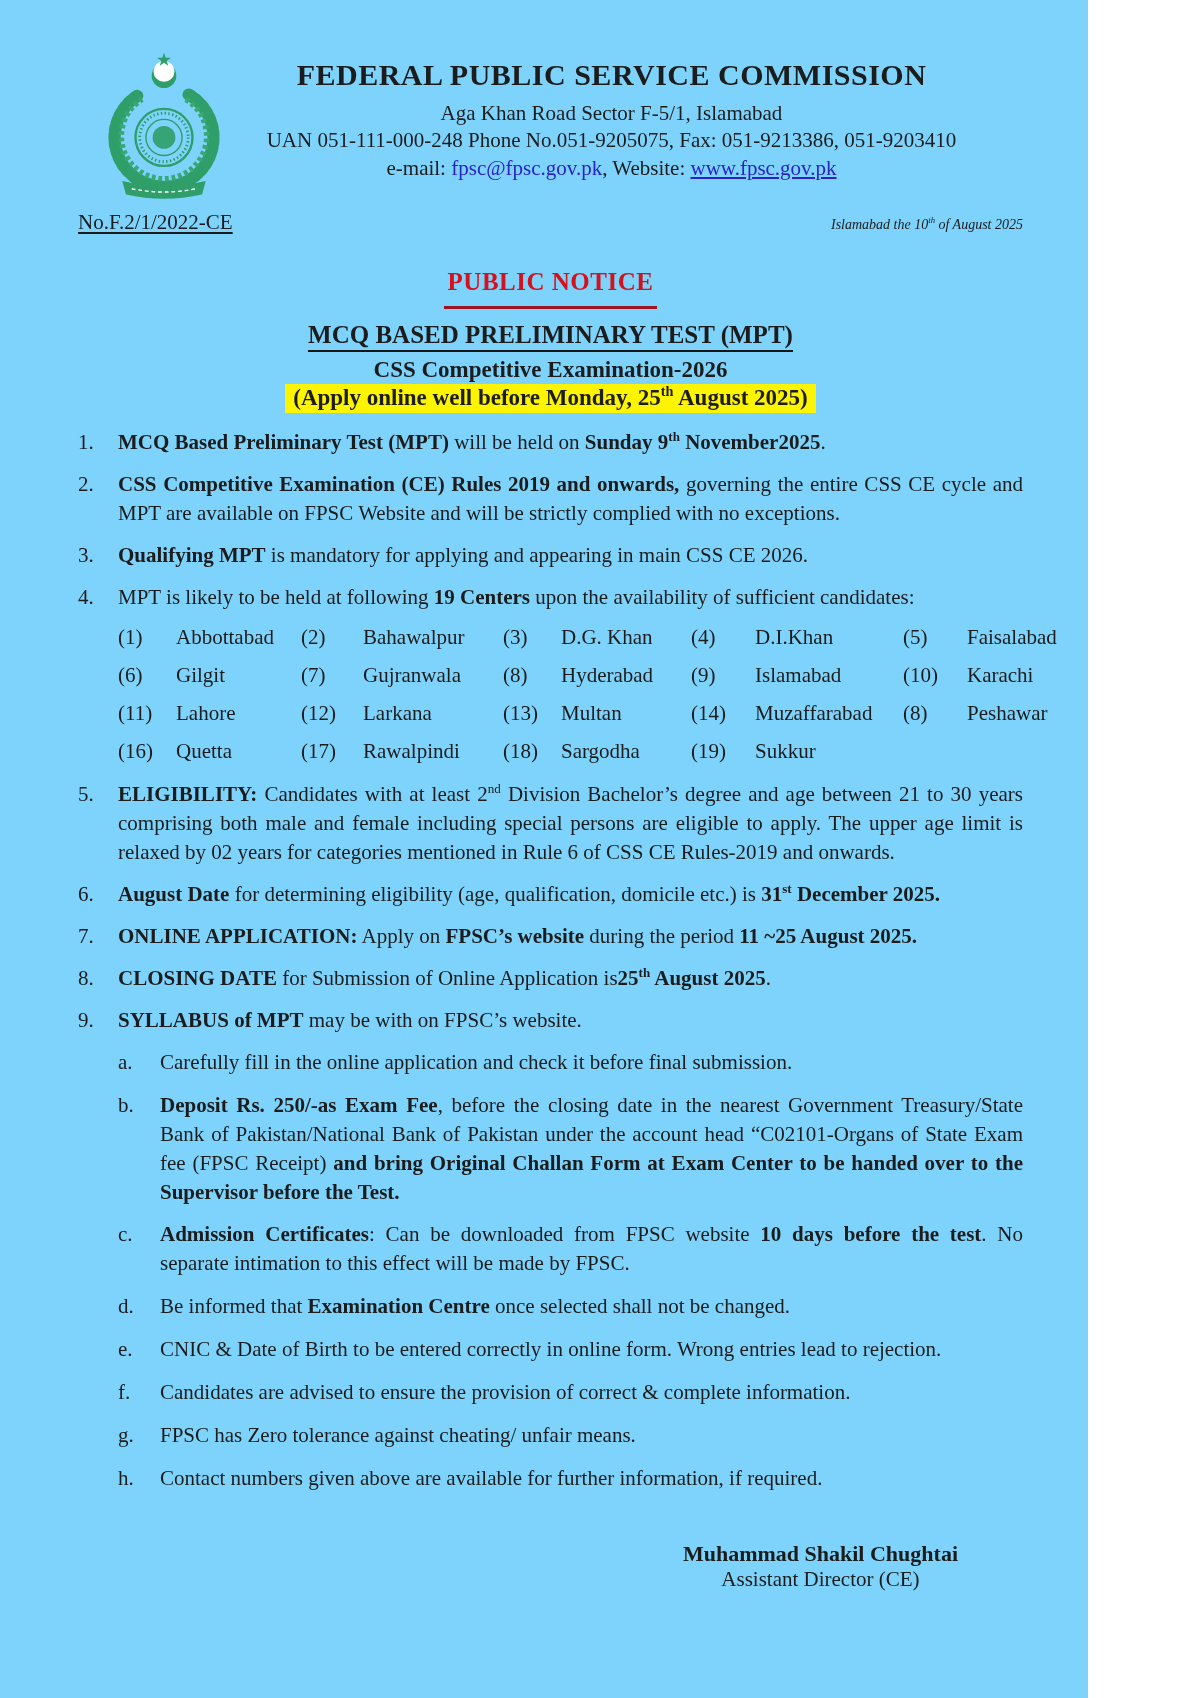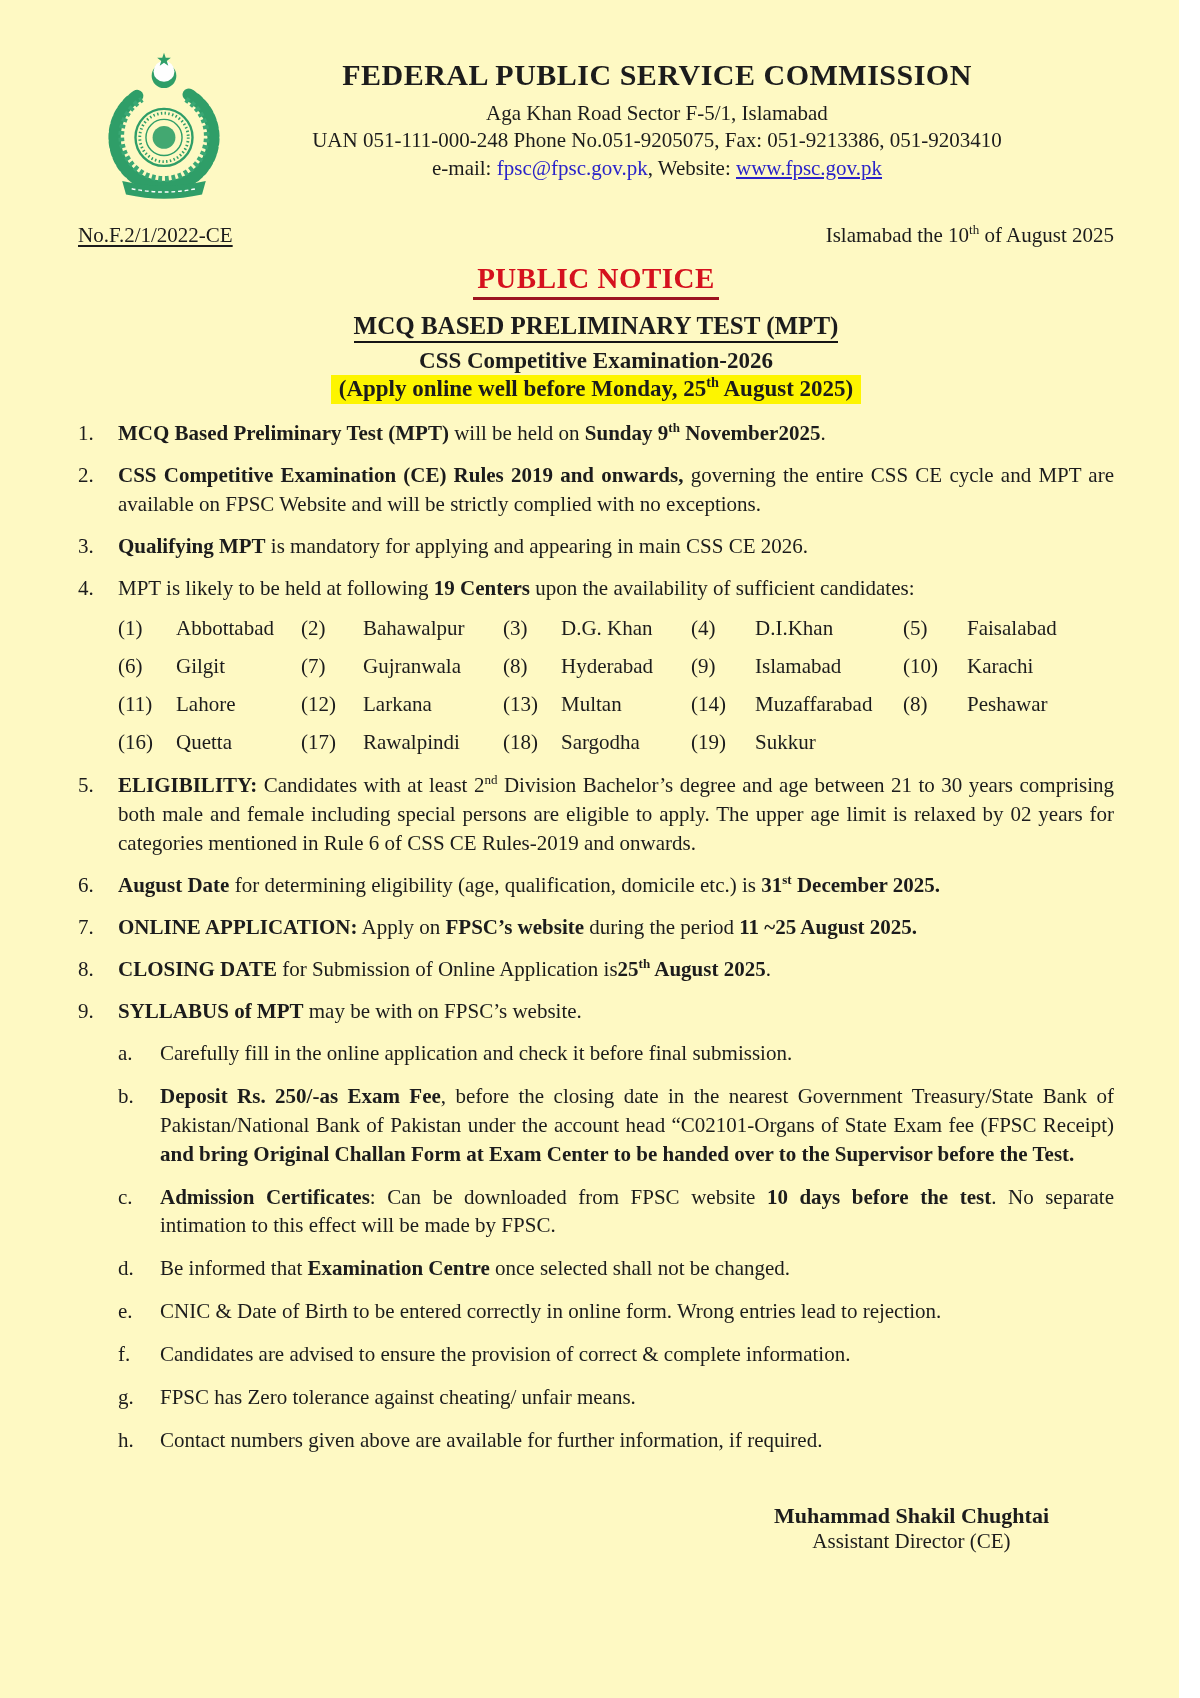--- a/index.html
+++ b/index.html
@@ -1,54 +1,55 @@
 <!DOCTYPE html>
 <html><head>
 <meta charset="utf-8">
 <style>
   * { margin: 0; padding: 0; box-sizing: border-box; }
   html, body { background: #ffffff; }
   .page {
     position: relative;
-    width: 1179px;
+    width: 1088px;
     height: 1698px;
-    background: #fef9c3;
+    background: #7dd3fc;
     font-family: "Liberation Serif", "DejaVu Serif", serif;
     color: #1c1c1c;
     padding: 50px 65px 0 78px;
     overflow: hidden;
   }
   .b { font-weight: bold; }
   sup { font-size: 0.62em; line-height: 0; }
 
   
   .doc-header { display: flex; align-items: flex-start; min-height: 152px; }
   .logo-box { width: 152px; flex: none; margin-left: 10px; }
   .header-text { flex: 1; text-align: center; padding-top: 8px; padding-right: 40px; }
   .org-name { font-size: 30px; font-weight: bold; letter-spacing: 0.5px; margin-bottom: 8px; }
   .hdr-line { font-size: 21px; line-height: 1.3; }
   a.link { color: #2a23c9; text-decoration: none; cursor: pointer; }
   a.link.u { text-decoration: underline; }
 
   
-  .ref-row { display: flex; justify-content: space-between; align-items: baseline; margin-top: 17px; font-size: 21px; }
+  .ref-row { display: flex; justify-content: space-between; align-items: baseline; margin-top: 4px; font-size: 21px; }
   .ref-no { text-decoration: underline; text-underline-offset: 3px; }
-  .dateline { font-size: 21px; }
+  .dateline { font-style: italic; font-size: 14px; }
 
   
   .center { text-align: center; }
   .pn-row { margin-top: 14px; }
   .public-notice {
     display: inline-block;
     color: #d5111e;
     font-weight: bold;
-    font-size: 29px;
+    font-size: 25px;
     letter-spacing: 0.5px;
     border-bottom: 3px solid #9c1420;
-    padding: 0 4px 2px;
+    padding: 0 4px 10px;
+    margin-top: 19px;
   }
   .main-title-row { margin-top: 12px; }
   .main-title {
     display: inline-block;
     font-size: 25px;
     font-weight: bold;
     border-bottom: 2.5px solid #151515;
     padding-bottom: 1px;
   }
   .sub-title { font-size: 23px; font-weight: bold; margin-top: 5px; }

